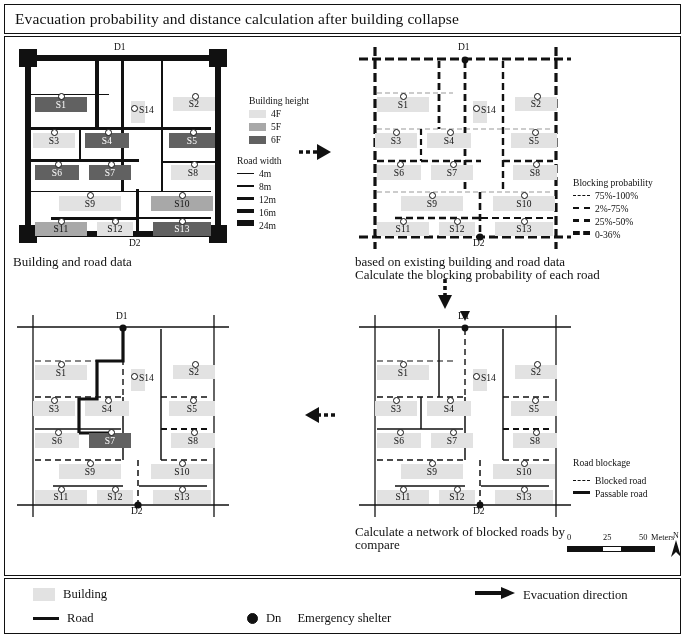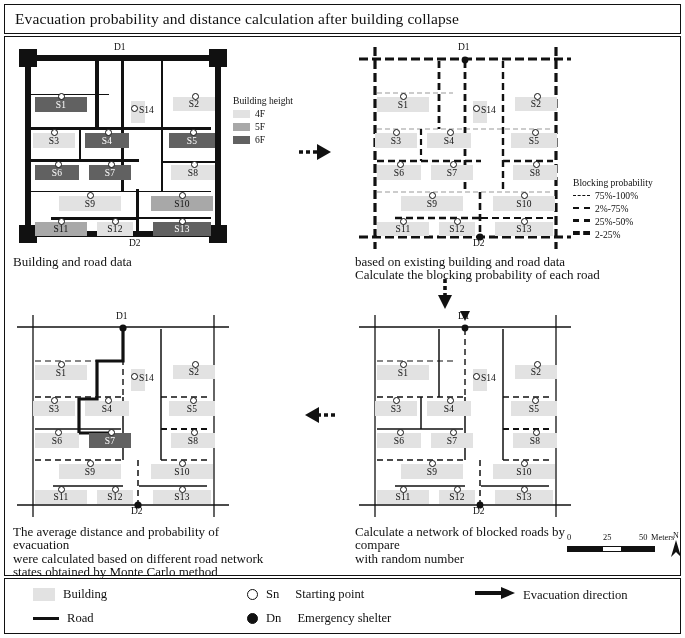--- a/index.html
+++ b/index.html
@@ -149,36 +149,59 @@
             <span class="blab" style="color:#fff">S13</span>
           </div>
         <div class="dot" style="left:168px;top:177px;"></div>
 
         <span class="nodelab" style="left:103px;top:1px;">D1</span>
         <span class="nodelab" style="left:118px;top:197px;">D2</span>
       </div>
     </div>
     <div class="pcap" style="left:8px;top:218px;width:220px;">Building and road data</div>
 
-    <div class="lgbox" style="left:228px;top:58px;width:80px;">
+    <div class="lgbox" style="left:244px;top:58px;width:80px;">
       <div class="lgt">Building height</div>
       <div class="lgrow">
           <span class="sw" style="background:#e2e2e2"></span>
           <span class="lgt">4F</span>
         </div>
       <div class="lgrow">
           <span class="sw" style="background:#a8a8a8"></span>
           <span class="lgt">5F</span>
         </div>
       <div class="lgrow">
           <span class="sw" style="background:#616161"></span>
           <span class="lgt">6F</span>
         </div>
     </div>
 
+    <div class="lgbox" style="left:232px;top:118px;width:80px;">
+      <div class="lgt">Road width</div>
+      <div class="lgrow">
+          <span class="sw" style="background:none;border-top:1px solid #111;height:1px"></span>
+          <span class="lgt">4m</span>
+        </div>
+      <div class="lgrow">
+          <span class="sw" style="background:none;border-top:2px solid #111;height:2px"></span>
+          <span class="lgt">8m</span>
+        </div>
+      <div class="lgrow">
+          <span class="sw" style="background:none;border-top:3px solid #111;height:3px"></span>
+          <span class="lgt">12m</span>
+        </div>
+      <div class="lgrow">
+          <span class="sw" style="background:none;border-top:4px solid #111;height:4px"></span>
+          <span class="lgt">16m</span>
+        </div>
+      <div class="lgrow">
+          <span class="sw" style="background:none;border-top:6px solid #111;height:6px"></span>
+          <span class="lgt">24m</span>
+        </div>
+    </div>
 
     <div class="arrow" style="left:292px;top:105px;">
       <svg width="40" height="20" viewBox="0 0 40 20">
         <line x1="2" y1="10" x2="20" y2="10" stroke="#111" stroke-width="3.6" stroke-dasharray="4,3"></line>
         <polygon points="20,2 34,10 20,18" fill="#111"></polygon>
       </svg>
     </div>
 
     <div class="panel" style="left:348px;top:4px;width:224px;height:212px;">
       <div class="map" style="left:0;top:0;width:224px;height:212px;">
@@ -279,21 +302,21 @@
       <div class="lgrow">
           <span class="sw" style="background:none;border-top:2px dashed #111;height:2px"></span>
           <span class="lgt">2%-75%</span>
         </div>
       <div class="lgrow">
           <span class="sw" style="background:none;border-top:3px dashed #111;height:3px"></span>
           <span class="lgt">25%-50%</span>
         </div>
       <div class="lgrow">
           <span class="sw" style="background:none;border-top:4px dashed #111;height:4px"></span>
-          <span class="lgt">2-25%</span>
+          <span class="lgt">0-36%</span>
         </div>
     </div>
 
     <div class="arrow" style="left:430px;top:240px;">
       <svg width="20" height="36" viewBox="0 0 20 36">
         <line x1="10" y1="2" x2="10" y2="18" stroke="#111" stroke-width="3.6" stroke-dasharray="4,3"></line>
         <polygon points="3,18 17,18 10,32" fill="#111"></polygon>
       </svg>
     </div>
 
@@ -379,23 +402,33 @@
             <span class="blab">S13</span>
           </div>
         <div class="dot" style="left:168px;top:177px;"></div>
 
         <span class="nodelab" style="left:105px;top:2px;">D1</span>
         <span class="nodelab" style="left:120px;top:197px;">D2</span>
       </div>
     </div>
     <div class="pcap" style="left:350px;top:488px;width:240px;">
       <div>Calculate a network of blocked roads by compare</div>
-      <div>with random number</div>
-    </div>
-
+    </div>
+
+    <div class="lgbox" style="left:568px;top:420px;width:112px;">
+      <div class="lgt">Road blockage</div>
+      <div class="lgrow" style="margin-top:7px">
+          <span class="sw" style="background:none;border-top:1.4px dashed #111;height:1px"></span>
+          <span class="lgt">Blocked road</span>
+        </div>
+      <div class="lgrow">
+          <span class="sw" style="background:none;border-top:3px solid #111;height:3px"></span>
+          <span class="lgt">Passable road</span>
+        </div>
+    </div>
 
     <div class="scalewrap" style="left:562px;top:496px;">
       <div style="position:relative;height:13px;width:110px;">
         <span class="scnum" style="left:0;top:0;">0</span>
         <span class="scnum" style="left:36px;top:0;">25</span>
         <span class="scnum" style="left:72px;top:0;">50</span>
         <span class="scnum" style="left:84px;top:0;">Meters</span>
       </div>
       <div class="scbar">
           <i style="left:36px;width:18px;"></i>
@@ -494,43 +527,33 @@
         <div class="dot" style="left:101px;top:177px;"></div>
         <div class="bldg" style="left:142px;top:181px;width:58px;height:14px;background:#e2e2e2;">
             <span class="blab">S13</span>
           </div>
         <div class="dot" style="left:168px;top:177px;"></div>
 
         <span class="nodelab" style="left:105px;top:2px;">D1</span>
         <span class="nodelab" style="left:120px;top:197px;">D2</span>
       </div>
     </div>
-    <div class="pcap" style="left:8px;top:488px;width:260px;">
-      <div>The average distance and probability of evacuation</div>
-      <div>were calculated based on different road network</div>
-      <div>states obtained by Monte Carlo method</div>
-    </div>
 
   </div>
 
   <div class="box" id="legendbar">
     <div class="lrow" style="left:28px;top:8px;">
       <span class="sqb"></span>
       <span>Building</span>
     </div>
     <div class="lrow" style="left:28px;top:32px;">
       <span class="lnb"></span>
       <span>Road</span>
     </div>
 
-    <div class="lrow" style="left:242px;top:8px;">
-      <span class="ocirc"></span>
-      <span>Sn</span>
-      <span style="margin-left:8px">Starting point</span>
-    </div>
     <div class="lrow" style="left:470px;top:8px;">
       <span>
         <svg width="40" height="12" viewBox="0 0 40 12">
             <line x1="0" y1="6" x2="26" y2="6" stroke="#111" stroke-width="4"></line>
             <polygon points="26,0 40,6 26,12" fill="#111"></polygon>
           </svg>
       </span>
       <span>Evacuation direction</span>
     </div>
 

